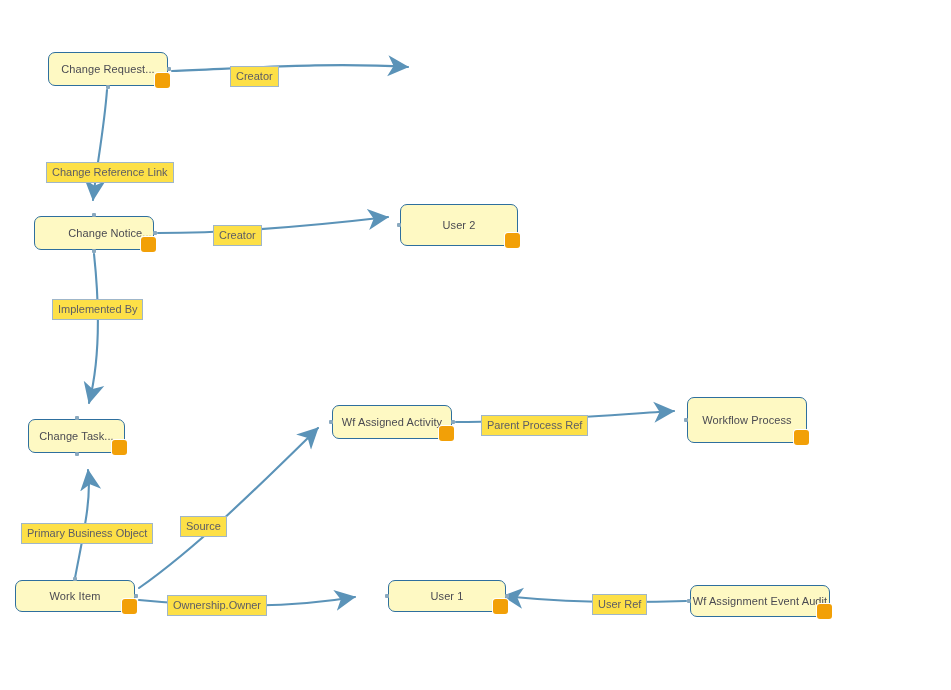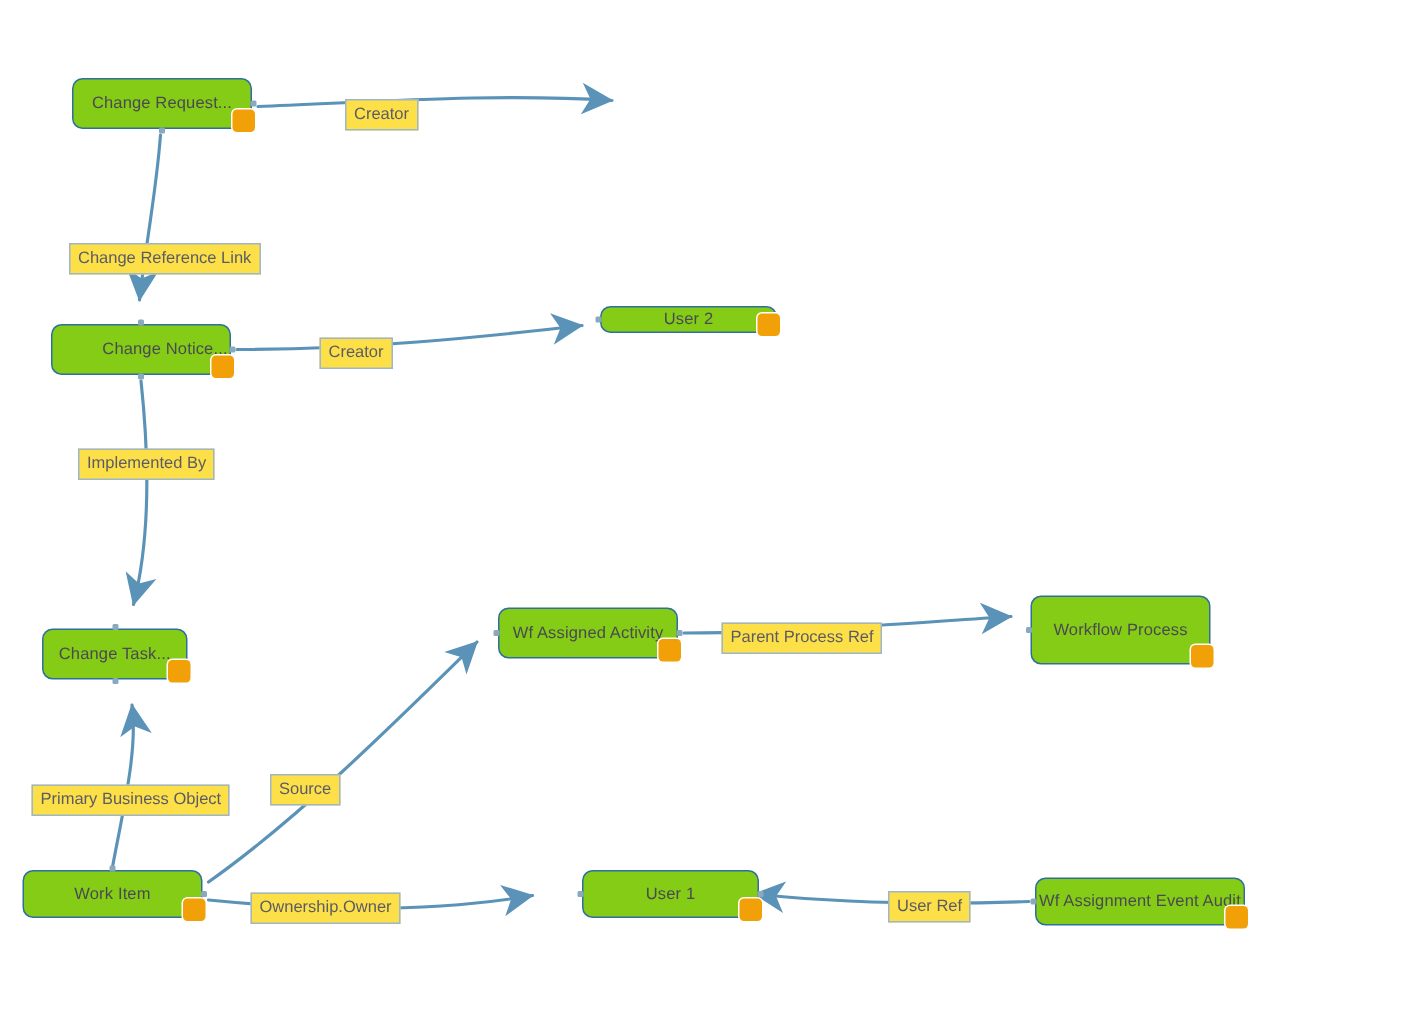--- a/index.html
+++ b/index.html
@@ -20,21 +20,21 @@
   #edge-layer {
     position: absolute;
     left: 0;
     top: 0;
     width: 951px;
     height: 690px;
   }
   .node {
     position: absolute;
     box-sizing: border-box;
-    background: #84cc16;
+    background: #fef9c3;
     border: 1.4px solid #2e6f9e;
     border-radius: 7px;
     display: flex;
     align-items: center;
     justify-content: center;
     font-size: 11px;
     color: #4a4a52;
     letter-spacing: 0.1px;
     white-space: nowrap;
     z-index: 3;
@@ -117,21 +117,21 @@
 
 
   <div class="node" style="left:34px; top:216px; width:120px; height:34px;padding-left:32px;">
     <span>Change Notice...</span>
     <span class="badge"></span>
     <span class="port right"></span>
     <span class="port top"></span>
     <span class="port bottom"></span>
   </div>
 
-  <div class="node" style="left:400px; top:204px; width:118px; height:18px;">
+  <div class="node" style="left:400px; top:204px; width:118px; height:42px;">
     <span>User 2</span>
     <span class="badge"></span>
     <span class="port left"></span>
   </div>
 
   <div class="node" style="left:28px; top:419px; width:97px; height:34px;">
     <span>Change Task...</span>
     <span class="badge"></span>
     <span class="port top"></span>
     <span class="port bottom"></span>

